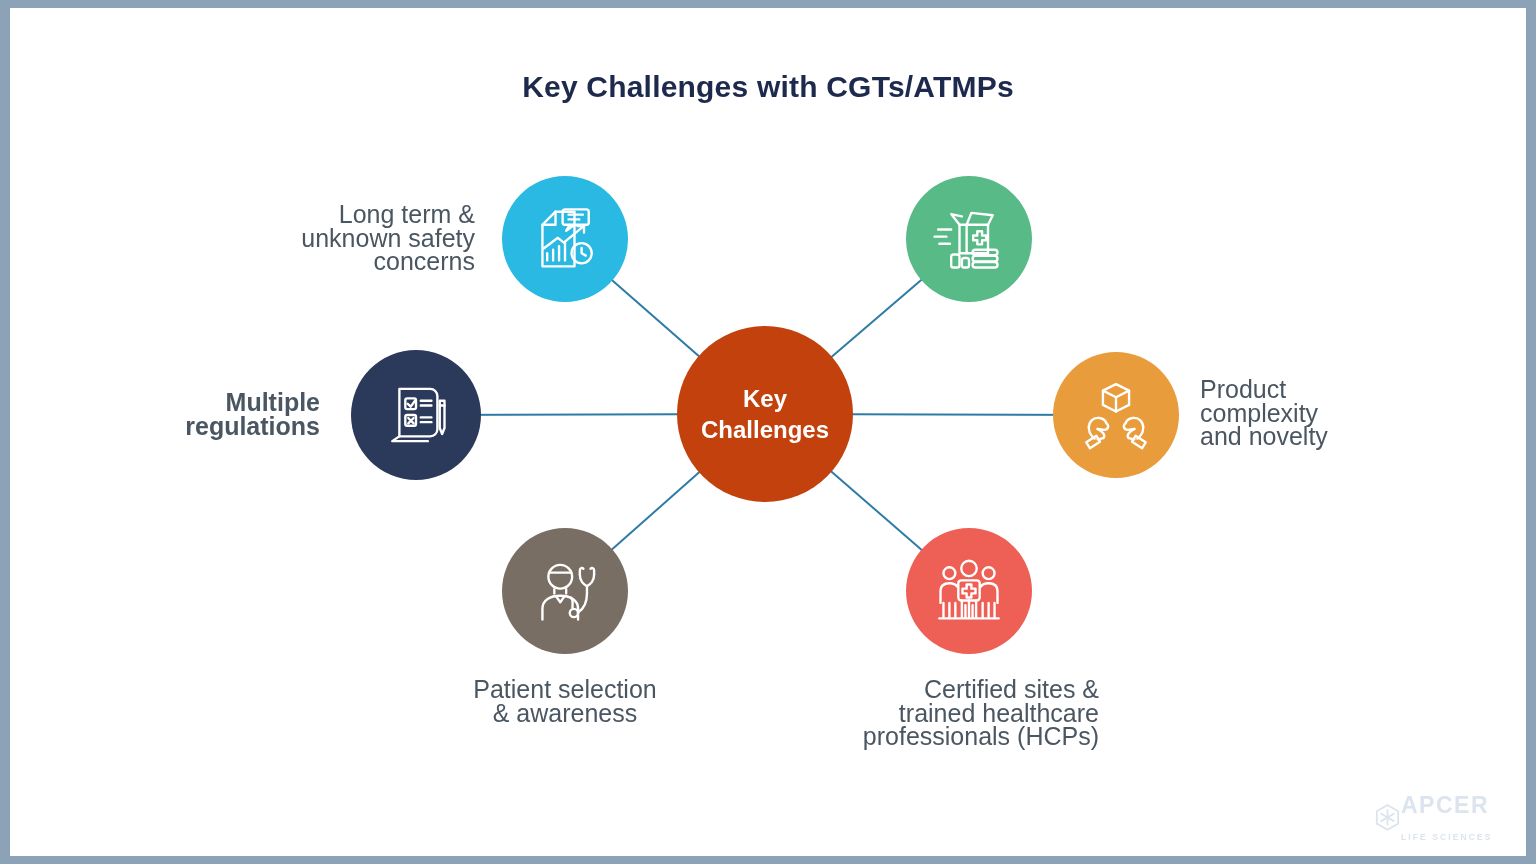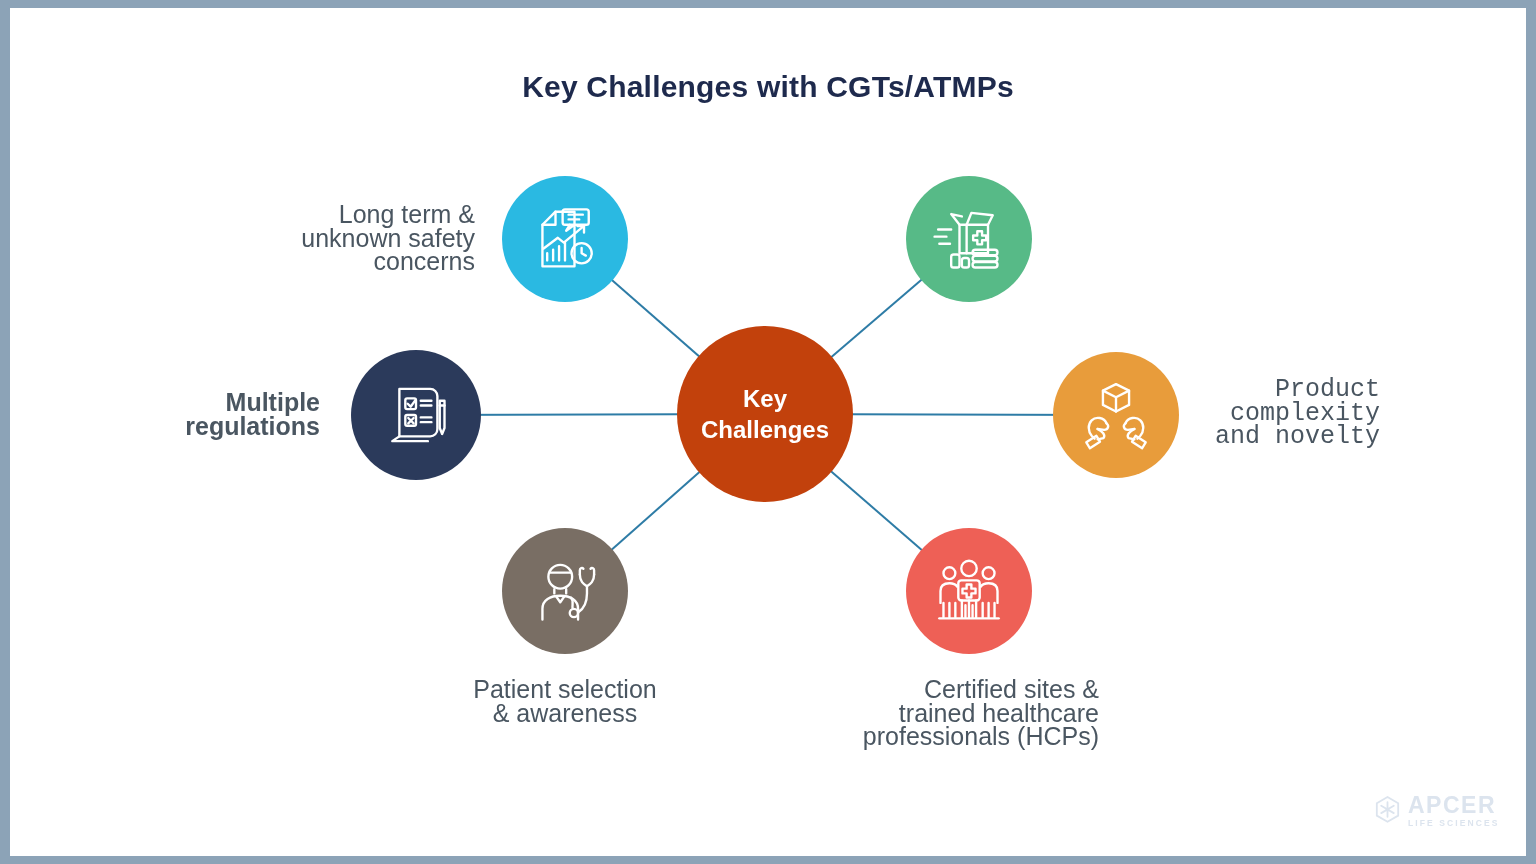--- a/index.html
+++ b/index.html
@@ -52,32 +52,32 @@
   .node-certified{left:906px;top:528px;background:#ee6056;}
   .label{
     position:absolute;
     color:#4a5661;
     font-size:25px;line-height:23.5px;
     white-space:pre-line;
   }
   .label-safety   {left:250px;top:203px;width:225px;text-align:right;}
   .label-logistics{left:1052px;top:203px;width:250px;text-align:left;}
   .label-regs     {left:120px;top:391px;width:200px;text-align:right;font-weight:bold;}
-  .label-product  {left:1200px;top:378px;width:180px;text-align:right;font-family:Liberation Mono, monospace;}
+  .label-product  {left:1200px;top:378px;width:180px;text-align:left;}
   .label-patient  {left:465px;top:678px;width:200px;text-align:center;}
   .label-certified{left:839px;top:678px;width:260px;text-align:right;}
   .logo{
     position:absolute;left:1374px;top:794px;
-    display:flex;align-items:flex-start;gap:7px;
+    display:flex;align-items:center;
     color:#dce4ee;
   }
   .logo svg{width:27px;height:32px;}
   .logo-text{display:flex;flex-direction:column;line-height:1;}
   .logo-brand{font-size:23px;font-weight:bold;letter-spacing:1.5px;}
-  .logo-tagline{font-size:8.5px;font-weight:bold;letter-spacing:2.1px;margin-top:2px;}
+  .logo-tagline{font-size:8.5px;font-weight:bold;letter-spacing:2.1px;margin-top:16px;}
 </style>
 </head>
 <body>
 
 <div class="frame">
   <div class="canvas"></div>
 
   <div class="title">Key Challenges with CGTs/ATMPs</div>
 
   <svg class="connectors" viewBox="0 0 1536 864" fill="none" stroke="#2e7ca6" stroke-width="2">

